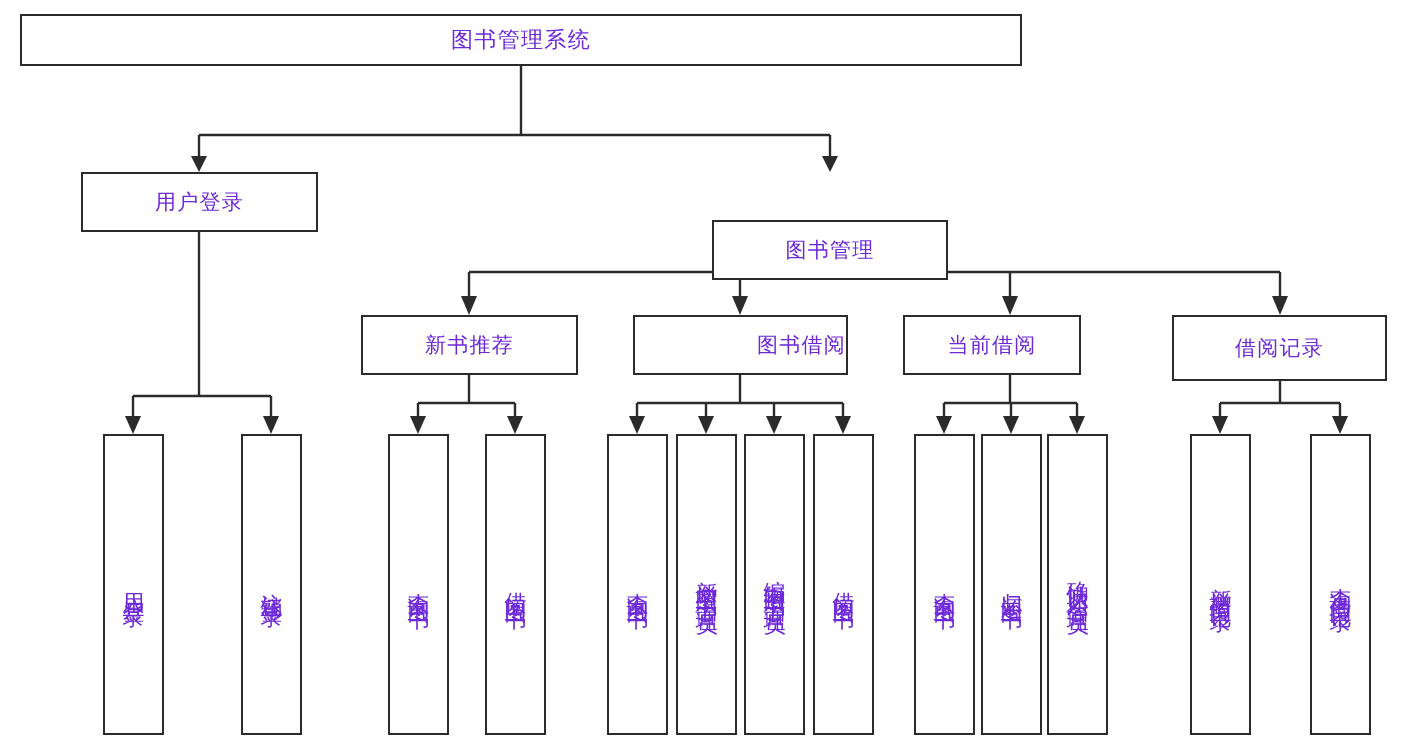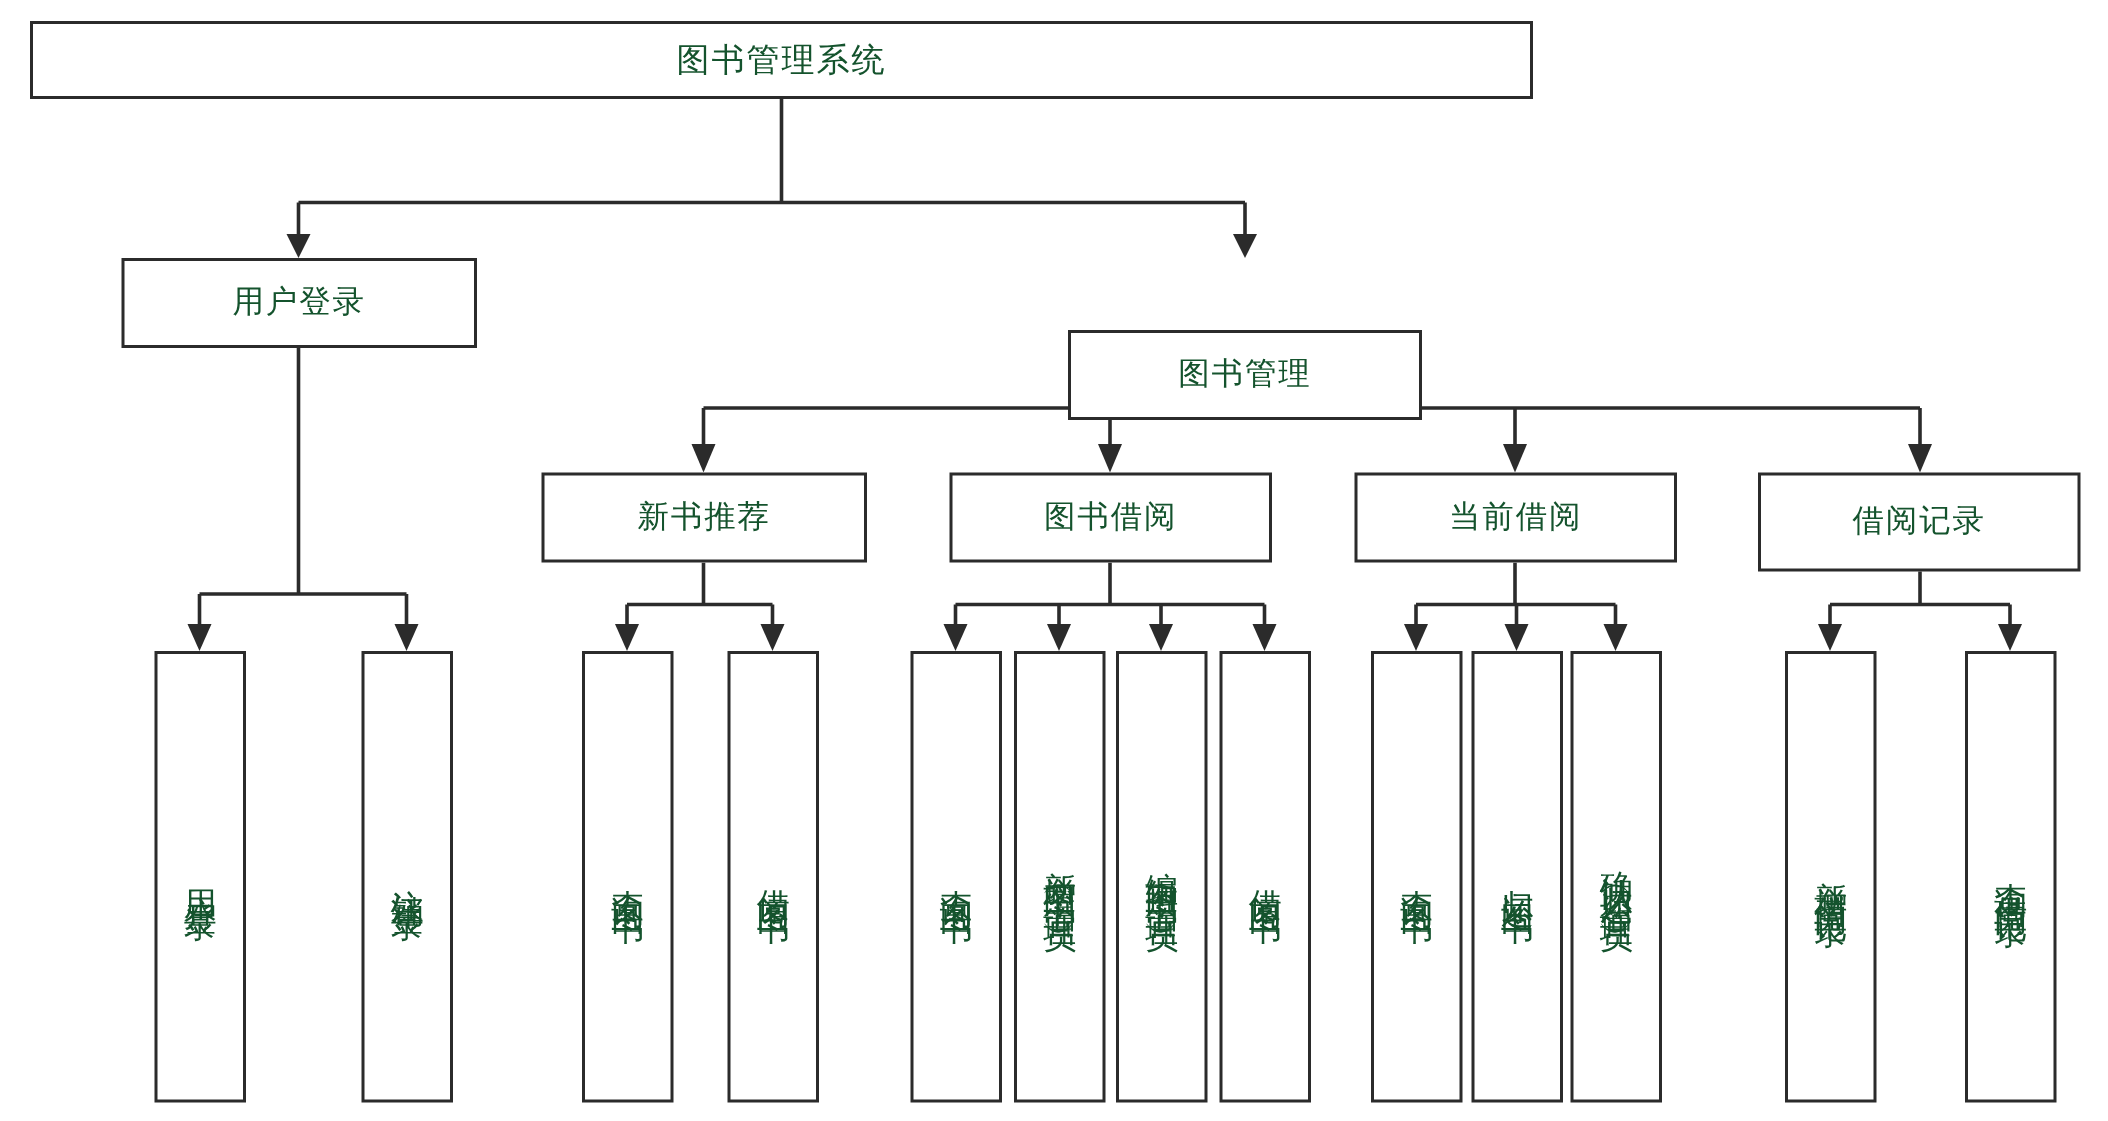--- a/index.html
+++ b/index.html
@@ -21,21 +21,21 @@
   .node {
     position: absolute;
     box-sizing: border-box;
     background: #ffffff;
     border: 2px solid #2b2b2b;
     display: flex;
     align-items: center;
     justify-content: center;
   }
   .node .label {
-    color: #14532d;
+    color: #6d28d9;
     line-height: 1.18;
     letter-spacing: 0.06em;
     white-space: nowrap;
   }
   
   .node.horiz .label {
     font-size: 21px;
   }
   .node.root .label {
     font-size: 22px;
@@ -157,24 +157,24 @@
   <div class="node horiz" style="left:81px; top:172px; width:237px; height:60px;">
     <span class="label">用户登录</span>
   </div>
   <div class="node horiz" style="left:712px; top:172px; width:236px; height:60px;margin-top:48px;">
     <span class="label">图书管理</span>
   </div>
 
   <div class="node horiz" style="left:361px; top:315px; width:217px; height:60px;">
     <span class="label">新书推荐</span>
   </div>
-  <div class="node horiz" style="left:633px; top:315px; width:215px; height:60px;">
+  <div class="node horiz" style="left:633px; top:315px; width:215px; height:60px;justify-content:flex-end;">
     <span class="label">图书借阅</span>
   </div>
-  <div class="node horiz" style="left:903px; top:315px; width:215px; height:60px;">
+  <div class="node horiz" style="left:903px; top:315px; width:178px; height:60px;">
     <span class="label">当前借阅</span>
   </div>
   <div class="node horiz" style="left:1172px; top:315px; width:215px; height:66px;">
     <span class="label">借阅记录</span>
   </div>
 
   <div class="node vert" style="left:103px; top:434px; width:61px; height:301px;">
     <span class="label">用户登录</span>
   </div>
   <div class="node vert" style="left:241px; top:434px; width:61px; height:301px;">

